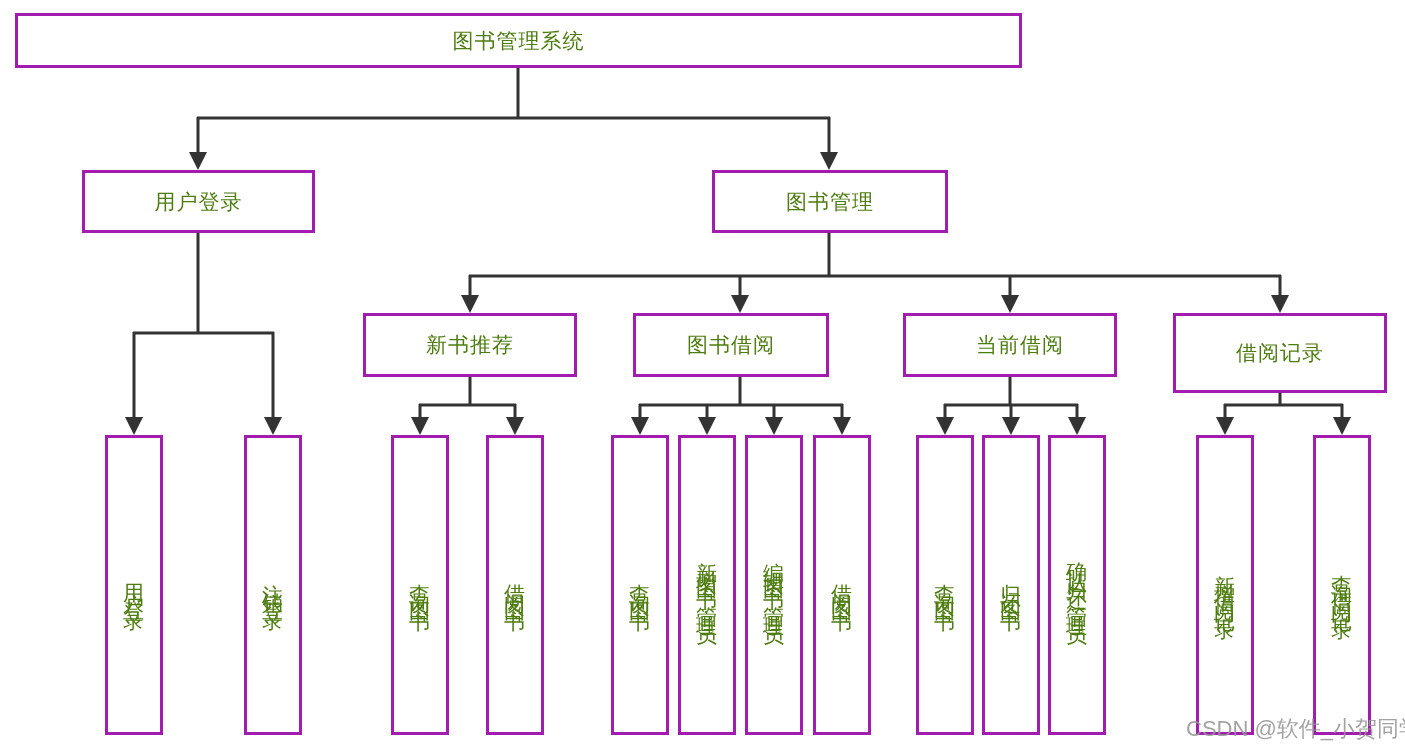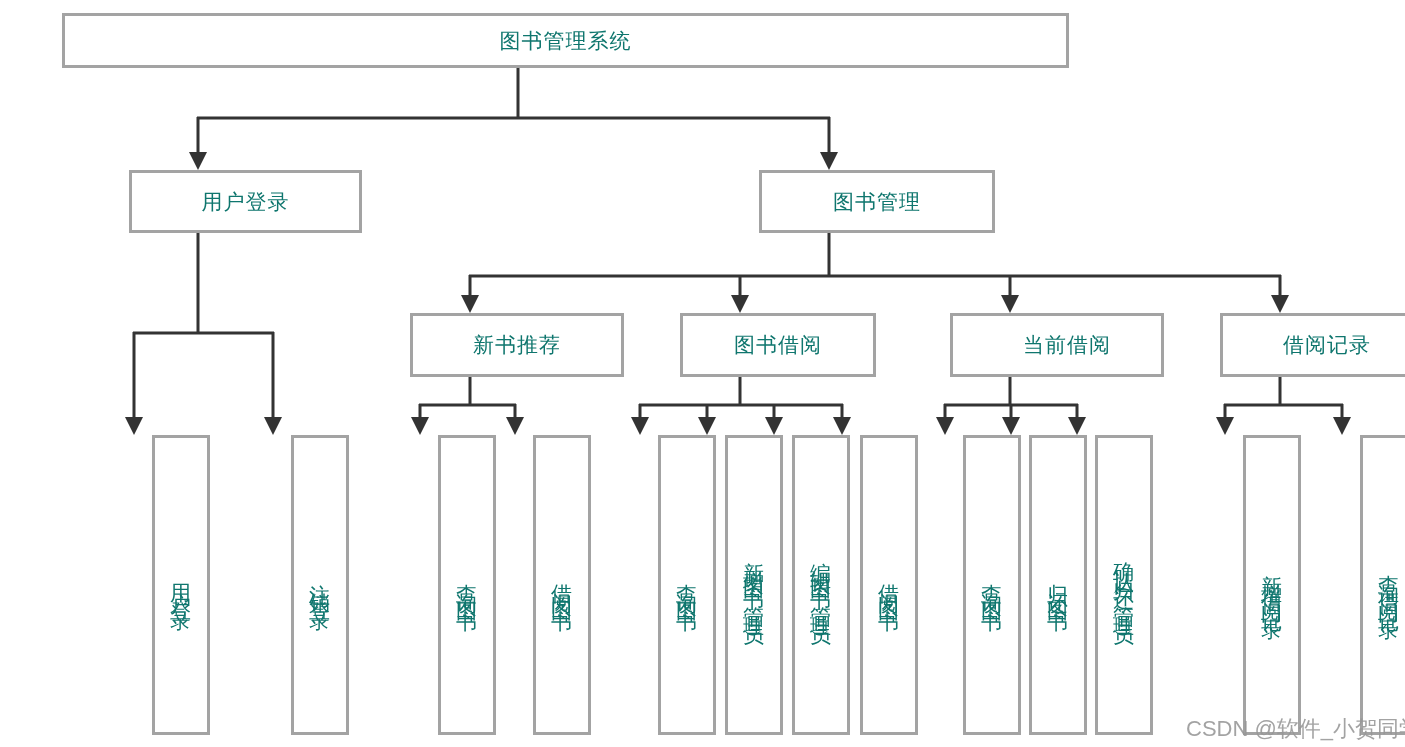--- a/index.html
+++ b/index.html
@@ -11,27 +11,26 @@
     position: relative;
     width: 1405px;
     height: 747px;
     background: #ffffff;
     font-family: "Liberation Sans", "DejaVu Sans", sans-serif;
     overflow: hidden;
   }
   .box {
     position: absolute;
     box-sizing: border-box;
-    border: 3px solid #a3a3a3;
+    border: 3px solid #a21caf;
     background: #ffffff;
     display: flex;
     align-items: center;
     justify-content: center;
-    color: #0f766e;
-    margin-left: 47px;
+    color: #4d7c0f;
   }
   .hbox {
     font-size: 21px;
     letter-spacing: 1px;
     white-space: nowrap;
   }
   .vbox {
     writing-mode: vertical-rl;
     text-orientation: mixed;
     font-size: 21px;
@@ -118,21 +117,21 @@
   </svg>
 
   <div class="box hbox" style="left:15px; top:13px; width:1007px; height:55px;">图书管理系统</div>
 
   <div class="box hbox" style="left:82px; top:170px; width:233px; height:63px;">用户登录</div>
   <div class="box hbox" style="left:712px; top:170px; width:236px; height:63px;">图书管理</div>
 
   <div class="box hbox" style="left:363px; top:313px; width:214px; height:64px;">新书推荐</div>
   <div class="box hbox" style="left:633px; top:313px; width:196px; height:64px;">图书借阅</div>
   <div class="box hbox" style="left:903px; top:313px; width:214px; height:64px;padding-left:20px;">当前借阅</div>
-  <div class="box hbox" style="left:1173px; top:313px; width:214px; height:64px;">借阅记录</div>
+  <div class="box hbox" style="left:1173px; top:313px; width:214px; height:80px;">借阅记录</div>
 
   <div class="box vbox" style="left:105px; top:435px; width:58px; height:300px;">用户登录</div>
   <div class="box vbox" style="left:244px; top:435px; width:58px; height:300px;">注销登录</div>
 
   <div class="box vbox" style="left:391px; top:435px; width:58px; height:300px;">查询图书</div>
   <div class="box vbox" style="left:486px; top:435px; width:58px; height:300px;">借阅图书</div>
 
   <div class="box vbox" style="left:611px; top:435px; width:58px; height:300px;">查询图书</div>
   <div class="box vbox" style="left:678px; top:435px; width:58px; height:300px;">新增图书（管理员）</div>
   <div class="box vbox" style="left:745px; top:435px; width:58px; height:300px;">编辑图书（管理员）</div>

